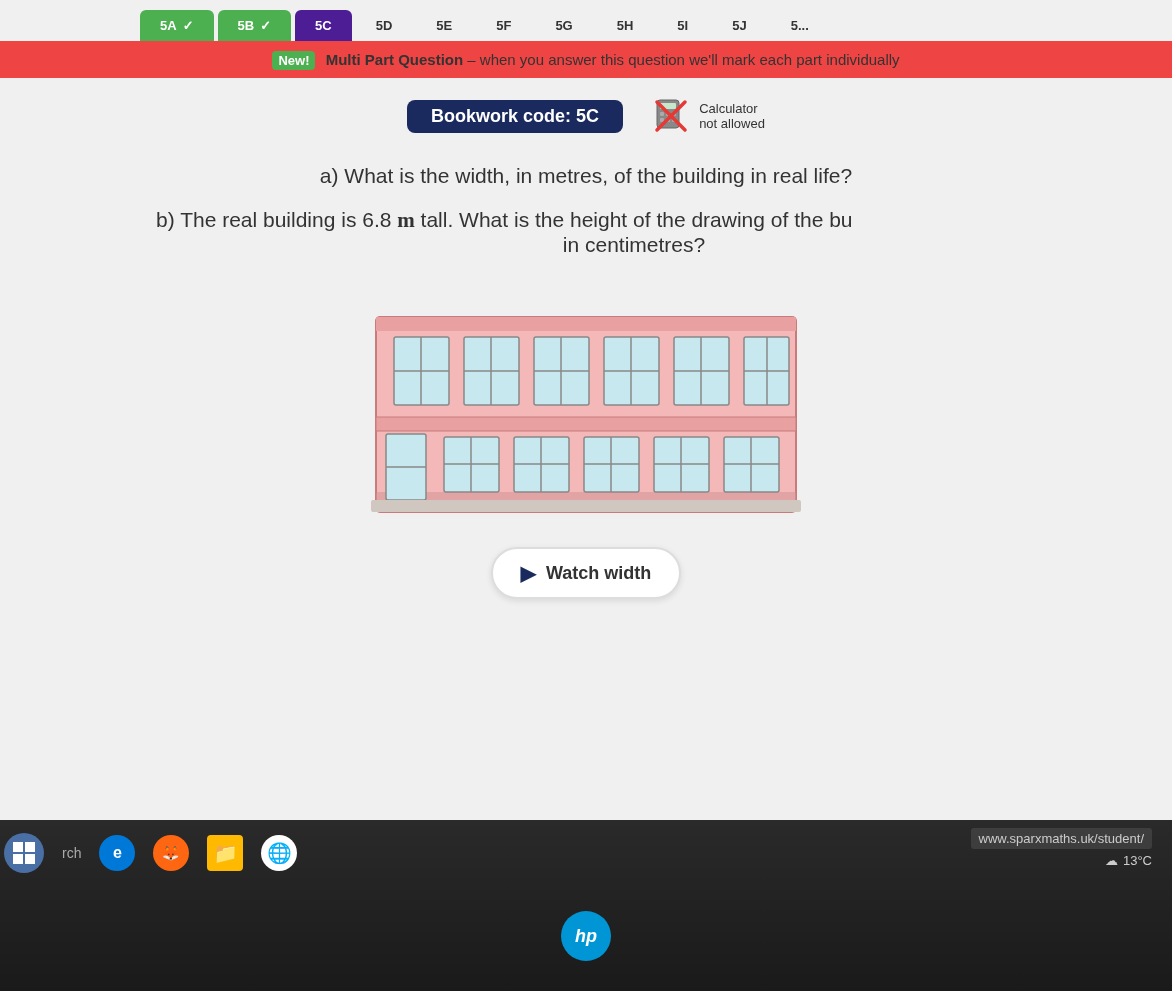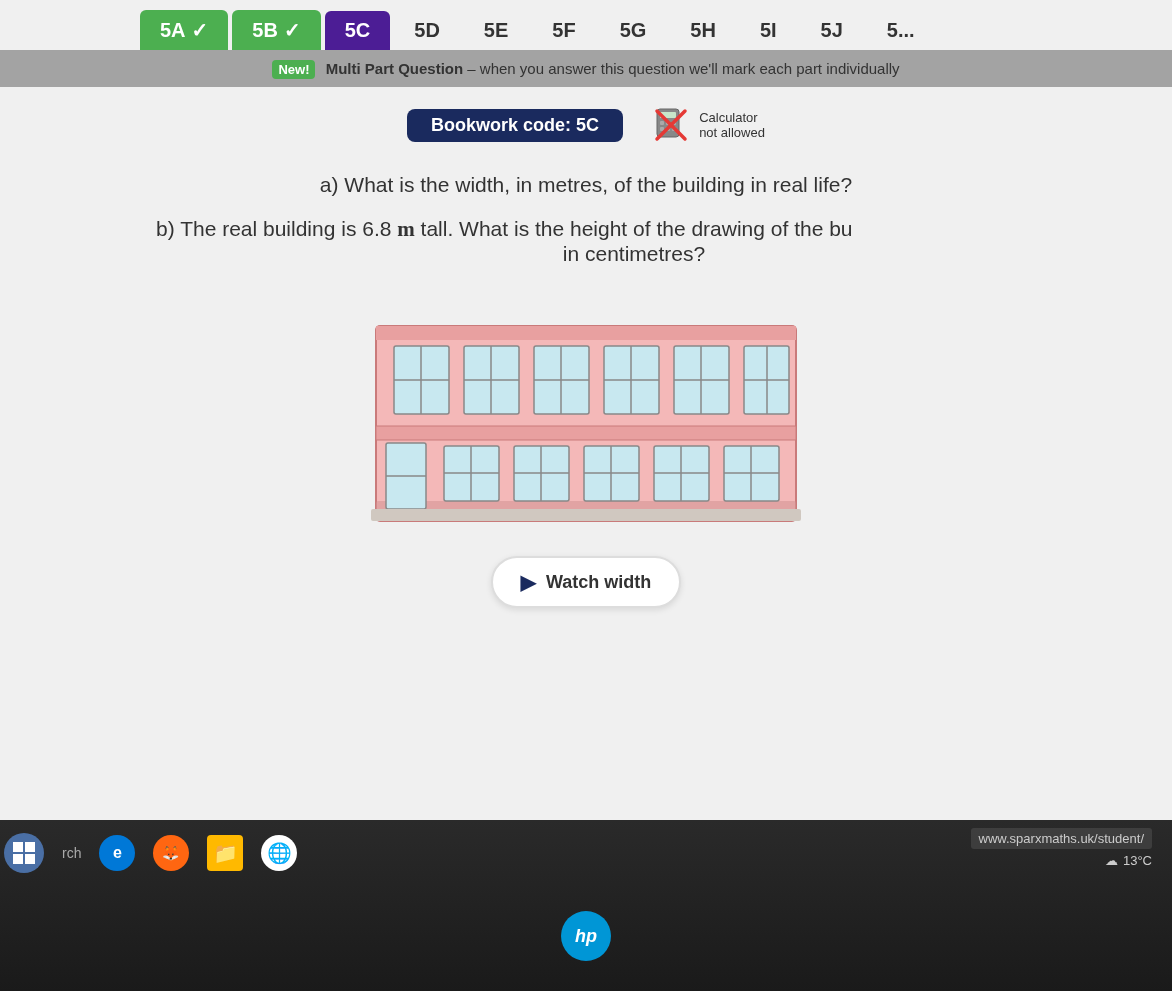--- a/index.html
+++ b/index.html
@@ -26,21 +26,21 @@
       display: flex;
       align-items: center;
       padding: 10px 140px 0 140px;
       gap: 4px;
       background: #f0f0f0;
     }
 
     .tab {
       padding: 8px 20px;
       border-radius: 6px 6px 0 0;
-      font-size: 20px;
+      font-size: 13px;
       font-weight: bold;
       cursor: pointer;
       display: flex;
       align-items: center;
       gap: 6px;
     }
 
     .tab-completed {
       background: #4caf50;
       color: white;
@@ -51,21 +51,21 @@
       color: white;
     }
 
     .tab-inactive {
       background: transparent;
       color: #333;
     }
 
     
     .banner {
-      background: #a3a3a3;
+      background: #ef4444;
       margin: 0 0;
       padding: 10px 20px;
       text-align: center;
       font-size: 15px;
       color: #333;
     }
 
     .banner .new-badge {
       background: #4caf50;
       color: white;

